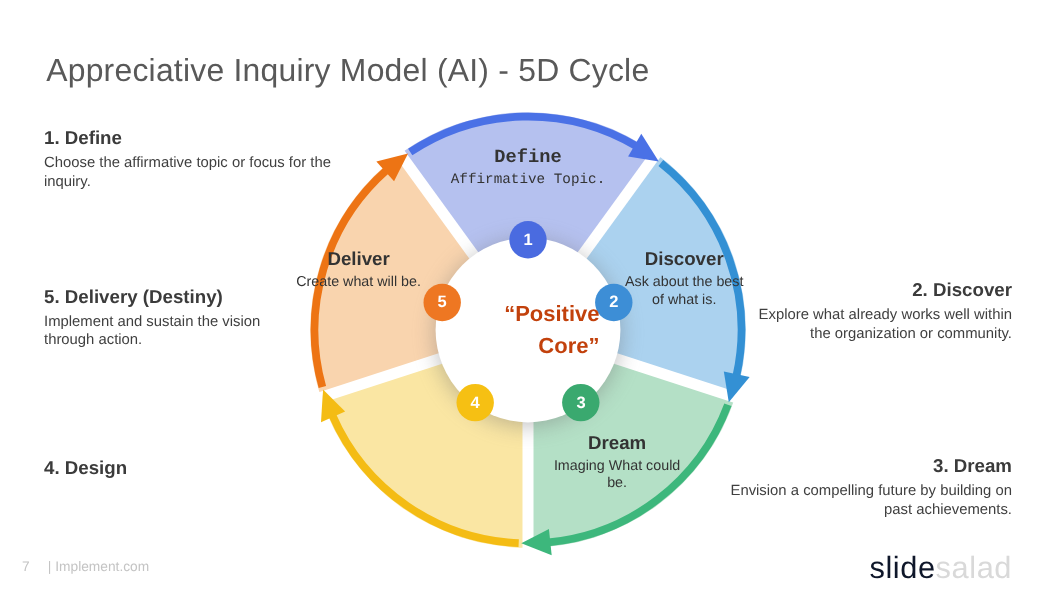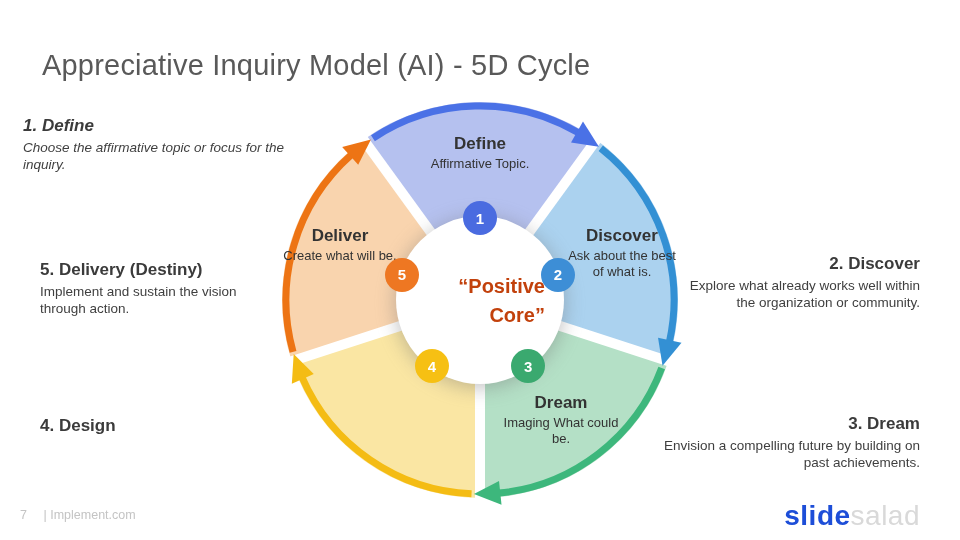--- a/index.html
+++ b/index.html
@@ -10,51 +10,51 @@
   }
   .slide-title{
     position:absolute;left:42px;top:30px;font-size:29px;font-weight:400;
     color:#595959;letter-spacing:.2px;
   }
   
   .note{position:absolute;color:#3f3f3f;}
   .note h3{margin:0 0 3px 0;font-size:17px;font-weight:700;color:#3b3b3b;}
   .note p{margin:0;font-size:13.5px;line-height:1.28;}
   .note.right{text-align:right;}
-  .n-define  {left:23px; top:116px; width:270px;font-style:italic;}
+  .n-define  {left:40px; top:116px; width:270px;}
   .n-delivery{left:40px; top:260px; width:245px;}
   .n-design  {left:40px; top:416px; width:278px;}
   .n-discover{right:40px;top:254px; width:235px;}
   .n-dream   {right:40px;top:414px; width:265px;}
   
   .diagram{position:absolute;left:260px;top:80px;width:440px;height:440px;}
   .diagram svg{position:absolute;left:0;top:0;}
   .core-circle{filter:drop-shadow(0 3px 10px rgba(110,110,110,.45));}
   .core-label{
     position:absolute;left:155px;top:192px;width:130px;text-align:right;
     font-size:20px;font-weight:700;color:#c2410c;line-height:29px;
   }
   .badge{
     position:absolute;width:34px;height:34px;border-radius:50%;
     color:#fff;font-size:15px;font-weight:700;display:flex;
     align-items:center;justify-content:center;
   }
   .seg-label{position:absolute;text-align:center;color:#333333;}
   .seg-title{font-size:17px;font-weight:700;margin-bottom:2px;}
   .seg-sub{font-size:13px;line-height:1.25;}
-  .sl-0{left:130px;top:54px; width:180px;}  
+  .sl-0{left:130px;top:54px; width:180px;font-family:Liberation Mono, monospace;}  
   .sl-1{left:302px;top:146px;width:120px;}  
   .sl-2{left:236px;top:313px;width:130px;}  
   .sl-3{left:71px; top:313px;width:130px;}  
-  .sl-4{left:20px; top:146px;width:120px;}  
+  .sl-4{left:6px; top:146px;width:120px;}  
   
   .footer-left{position:absolute;left:20px;top:508px;font-size:12.5px;color:#c4c4c4;}
   .footer-left .pageno{display:inline-block;width:20px;}
   .brand{position:absolute;right:40px;top:500px;font-size:28px;letter-spacing:.5px;}
-  .brand .b1{color:#1d4ed8;font-weight:700;}
+  .brand .b1{color:#0f172a;font-weight:400;}
   .brand .b2{color:#d9d9d9;font-weight:400;}
 </style>
 </head>
 <body>
 
 <h1 class="slide-title">Appreciative Inquiry Model (AI) - 5D Cycle</h1>
 
 <div class="note n-define">
   <h3>1. Define</h3>
   <p>Choose the affirmative topic or focus for the inquiry.</p>

